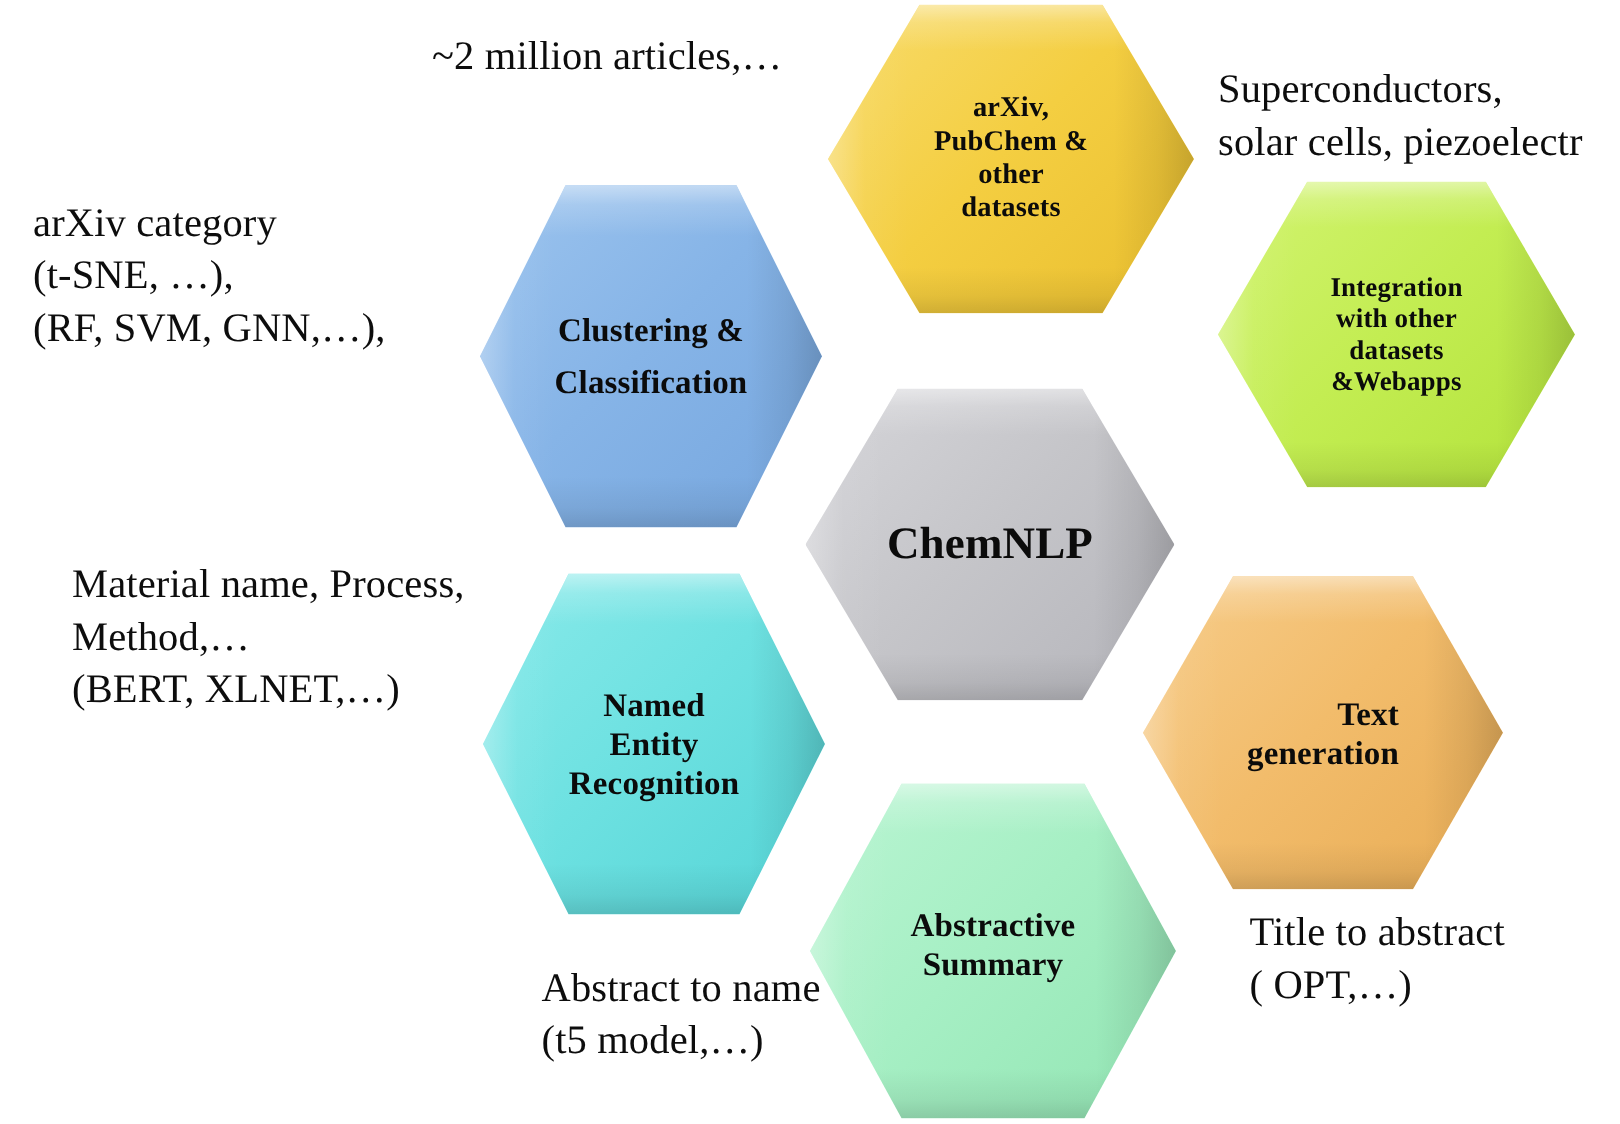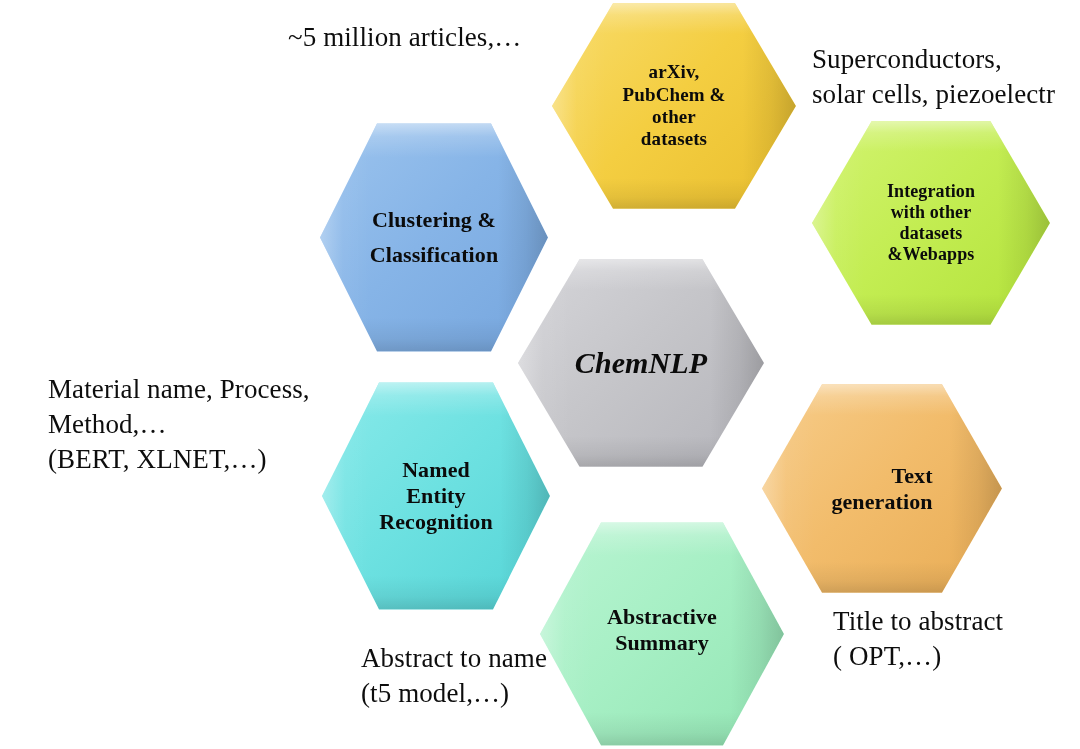--- a/index.html
+++ b/index.html
@@ -73,22 +73,25 @@
     letter-spacing: 0.1px;
   }
   .cap-left  { text-align: left; }
   .cap-right { text-align: left; }
 </style>
 </head>
 <body>
 
 <div id="canvas">
 
-  <div class="caption cap-left" style="left:288px; top:20px; width:270px;">~5 million articles,…</div>
+  <div class="caption cap-left" style="left:288px; top:20px; width:270px;">~2 million articles,…</div>
 
+  <div class="caption cap-left" style="left:22px; top:131px; width:320px;">arXiv category
+(t-SNE, …),
+(RF, SVM, GNN,…),</div>
 
   <div class="caption cap-right" style="left:812px; top:42px; width:290px;">Superconductors,
 solar cells, piezoelectr</div>
 
   <div class="caption cap-left" style="left:48px; top:372px; width:330px;">Material name, Process,
 Method,…
 (BERT, XLNET,…)</div>
 
   <div class="caption cap-left" style="left:361px; top:641px; width:230px;">Abstract to name
 (t5 model,…)</div>
@@ -111,21 +114,21 @@
   </div>
 
   <div class="hex hex-green" style="left:812px; top:118px; width:238px; height:210px;">
     <div class="bevel"></div>
     <div class="label" style="font-size:18px; padding:0 10%;">Integration
 with other
 datasets
 &amp;Webapps</div>
   </div>
 
-  <div class="hex hex-gray" style="left:518px; top:256px; width:246px; height:214px;font-style:italic;">
+  <div class="hex hex-gray" style="left:537px; top:256px; width:246px; height:214px;">
     <div class="bevel"></div>
     <div class="label" style="font-size:30px;">ChemNLP</div>
   </div>
 
   <div class="hex hex-cyan" style="left:322px; top:379px; width:228px; height:234px;">
     <div class="bevel"></div>
     <div class="label" style="font-size:22px; padding:0 6%;">Named
 Entity
 Recognition</div>
   </div>

